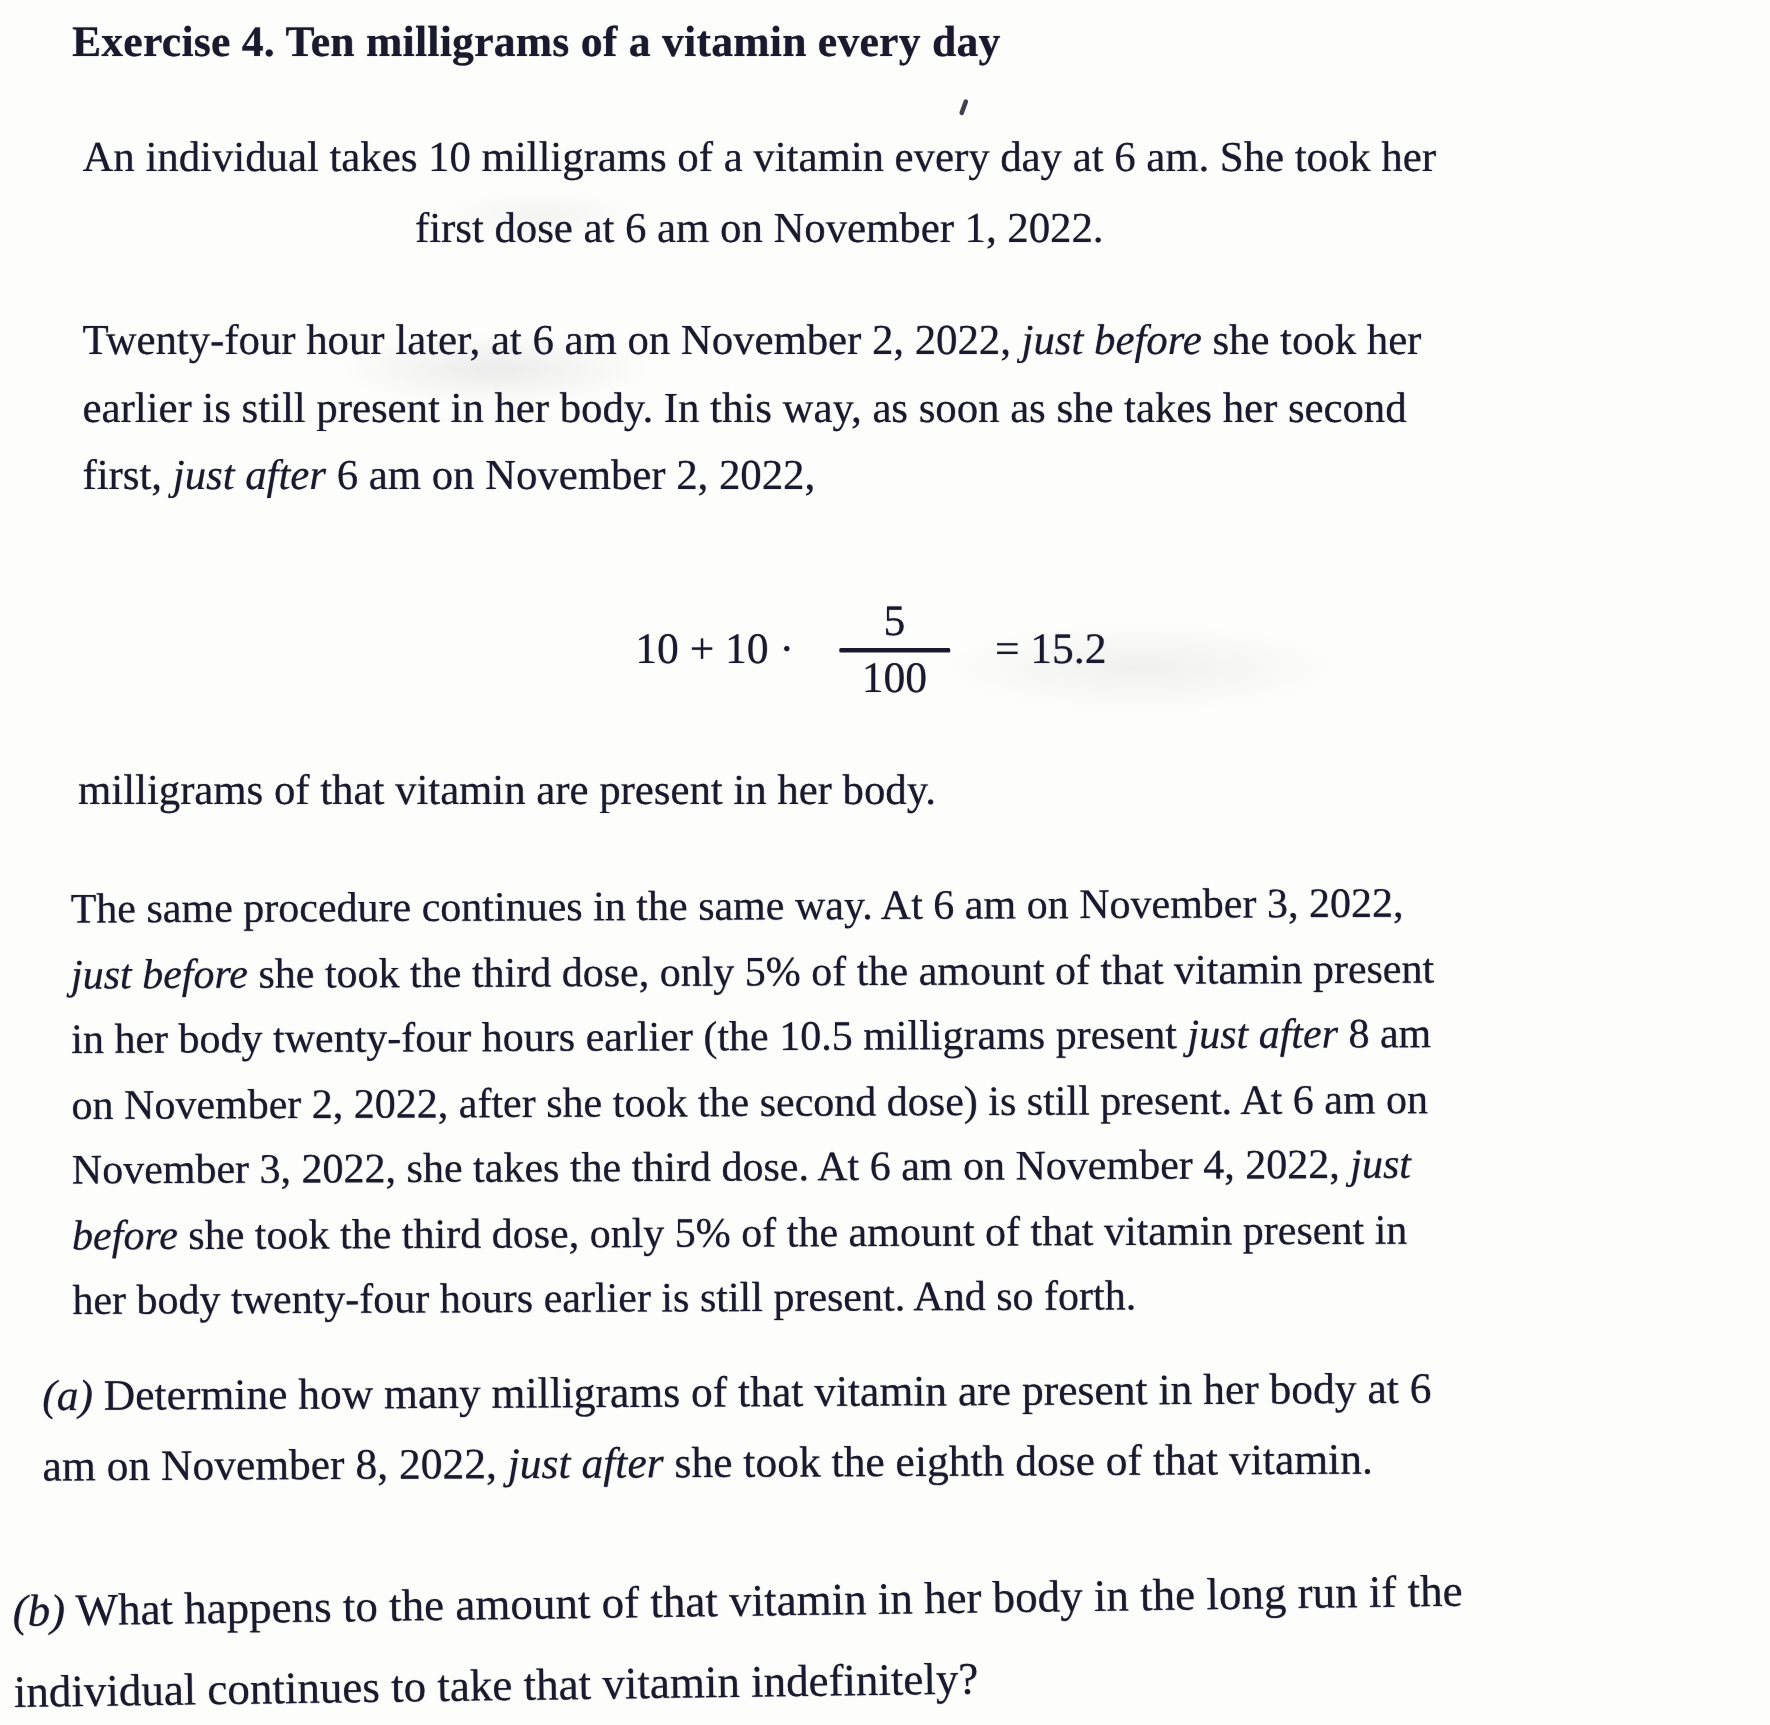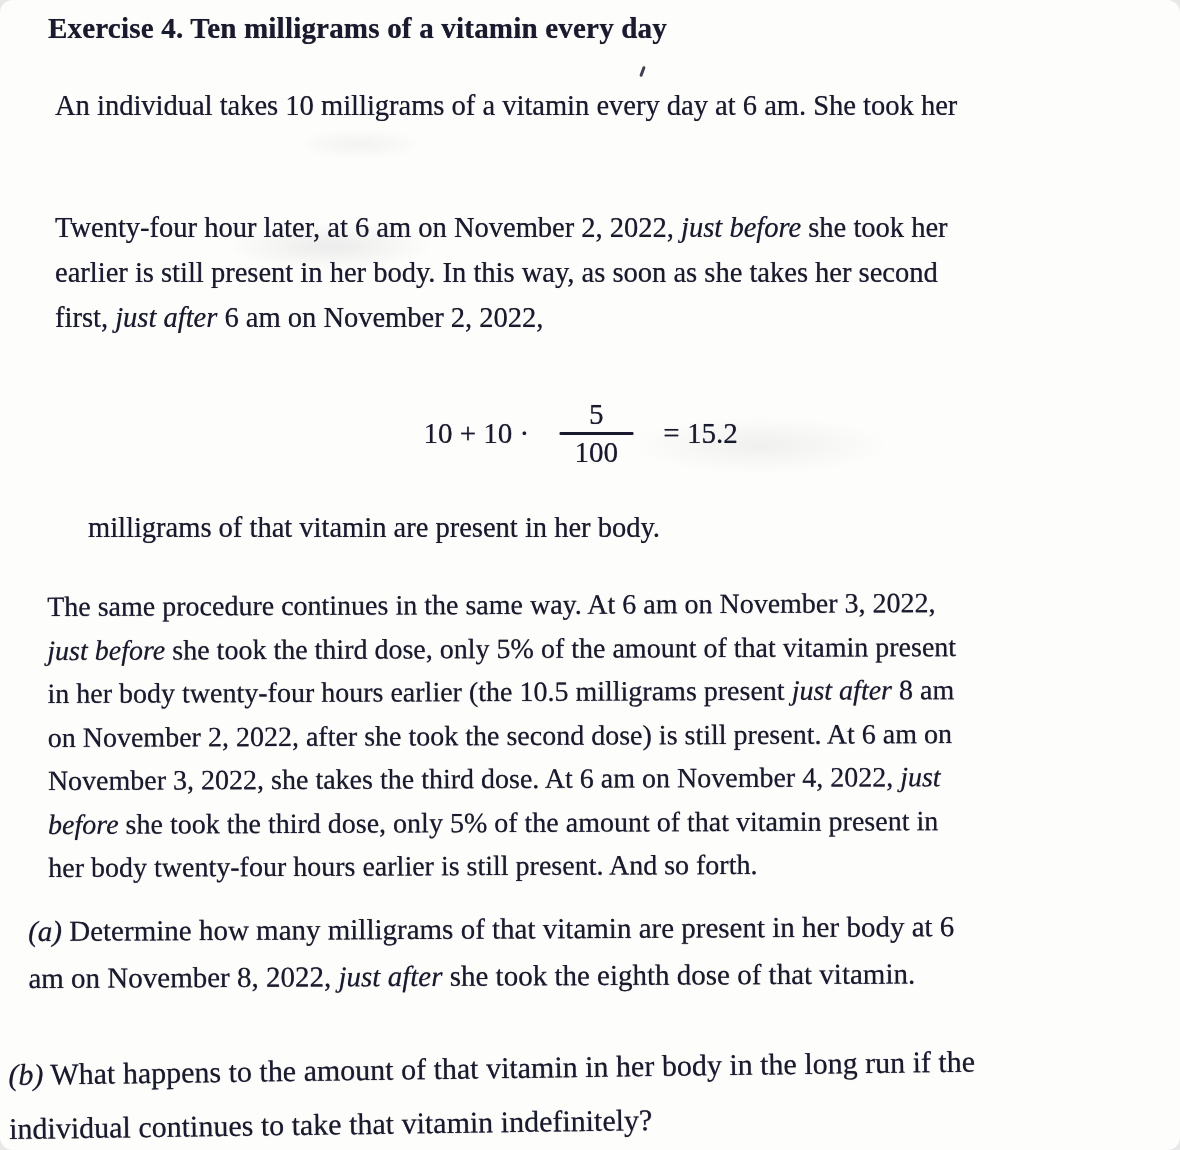--- a/index.html
+++ b/index.html
@@ -4,42 +4,41 @@
 <style>
   html,body{margin:0;padding:0;background:#e8e8e8;}
   .page{
     position:relative;
     width:1180px;height:1150px;
     margin:0 auto;
     background:#fdfdfb;
     font-family:"Liberation Serif","DejaVu Serif",serif;
     color:#1a1a2e;
     overflow:hidden;
-    border-radius:13px;
   }
   .block{position:absolute;}
   .tline{white-space:pre;display:block;}
   .it{font-style:italic;}
   .scan{text-shadow:0 0 0.7px rgba(26,26,46,0.55), 0.3px 0.3px 0 rgba(26,26,46,0.25);}
   .title{
     left:48px;top:12px;
     font-size:29px;font-weight:700;letter-spacing:0.2px;
   }
   .p1{left:55px;top:82px;font-size:28.5px;line-height:47px;text-align:center;}
   .p2{left:55px;top:205px;font-size:28.5px;line-height:45px;}
   .formula{
     top:398px;left:50%;
     transform:translateX(-53%);
     display:flex;align-items:center;gap:30px;
     font-size:29px;
     text-align:right;
   }
   .frac{display:inline-flex;flex-direction:column;align-items:center;min-width:74px;line-height:1.15;}
   .frac .bar{display:block;width:100%;height:3px;background:#1a1a2e;border-radius:1px;margin:1px 0;}
-  .p3{left:52px;top:512px;font-size:28.5px;margin-left:36px;}
+  .p3{left:52px;top:512px;font-size:28.5px;}
   .p4{left:47px;top:585px;font-size:28px;line-height:43.5px;transform:rotate(-0.25deg);transform-origin:top left;}
   .pa{left:28px;top:908px;font-size:29px;line-height:47px;transform:rotate(-0.3deg);transform-origin:top left;}
   .pb{left:8px;top:1048px;font-size:30px;line-height:54px;transform:rotate(-0.8deg);transform-origin:top left;}
   .smudge{position:absolute;pointer-events:none;border-radius:50%;}
   .smudge.s1{left:225px;top:222px;width:210px;height:48px;
     background:radial-gradient(ellipse at center, rgba(110,110,125,0.12), rgba(110,110,125,0) 70%);}
   .smudge.s2{left:630px;top:416px;width:260px;height:58px;
     background:radial-gradient(ellipse at center, rgba(110,110,125,0.09), rgba(110,110,125,0) 70%);}
   .smudge.s3{left:295px;top:128px;width:130px;height:32px;
     background:radial-gradient(ellipse at center, rgba(110,110,125,0.07), rgba(110,110,125,0) 70%);}
@@ -56,20 +55,21 @@
 
   <div class="smudge s1"></div>
   <div class="smudge s2"></div>
   <div class="smudge s3"></div>
   <div class="tickmark"></div>
 
   <div class="block title scan">Exercise 4. Ten milligrams of a vitamin every day</div>
 
   <div class="block p1 scan">
       <span class="tline"><span>An individual takes 10 milligrams of a vitamin every day at 6 am. She took her</span></span>
+      <span class="tline"><span>first dose at 6 am on November 1, 2022.</span></span>
     </div>
 
   <div class="block p2 scan">
       <span class="tline"><span>Twenty-four hour later, at 6 am on November 2, 2022, </span><span class="it">just before</span><span> she took her</span></span>
       <span class="tline"><span>earlier is still present in her body. In this way, as soon as she takes her second</span></span>
       <span class="tline"><span>first, </span><span class="it">just after</span><span> 6 am on November 2, 2022,</span></span>
     </div>
 
   <div class="block formula scan">
     <span>10 + 10 ·</span>

